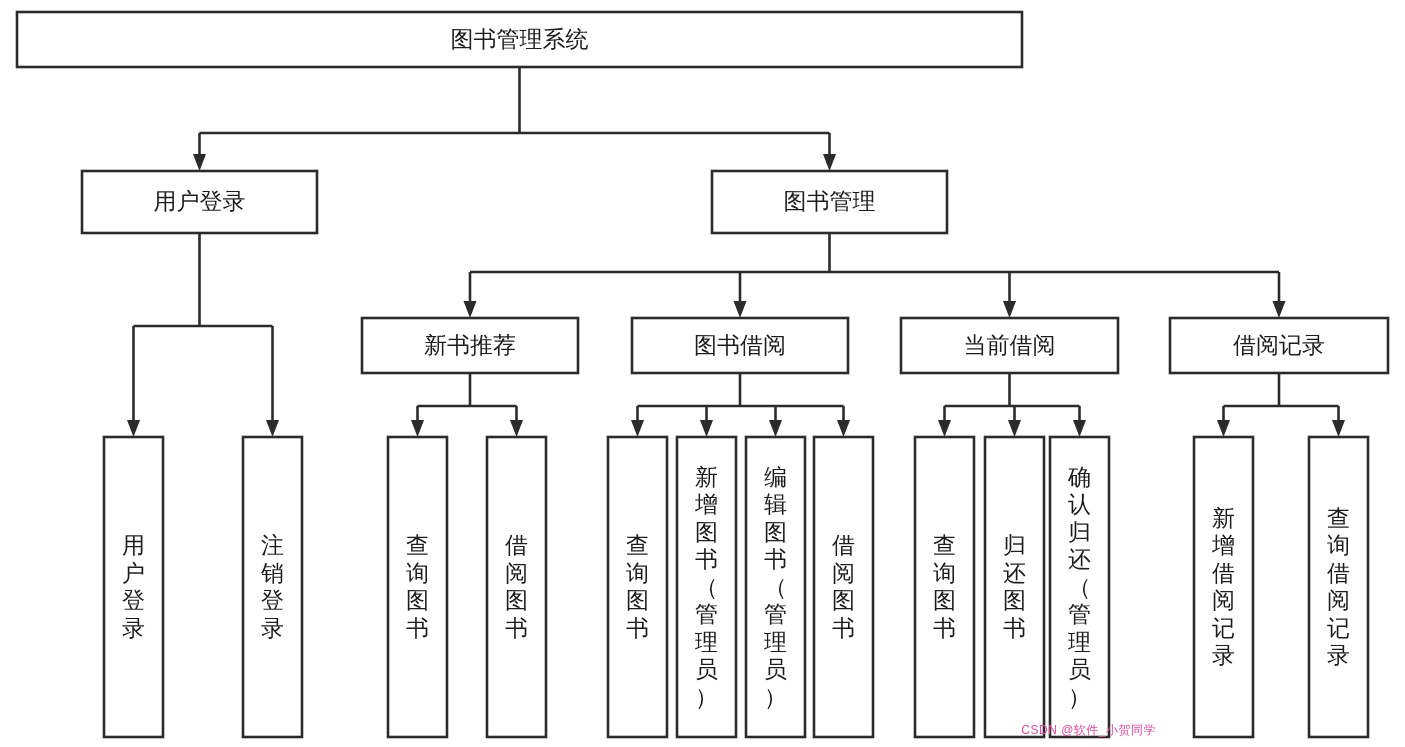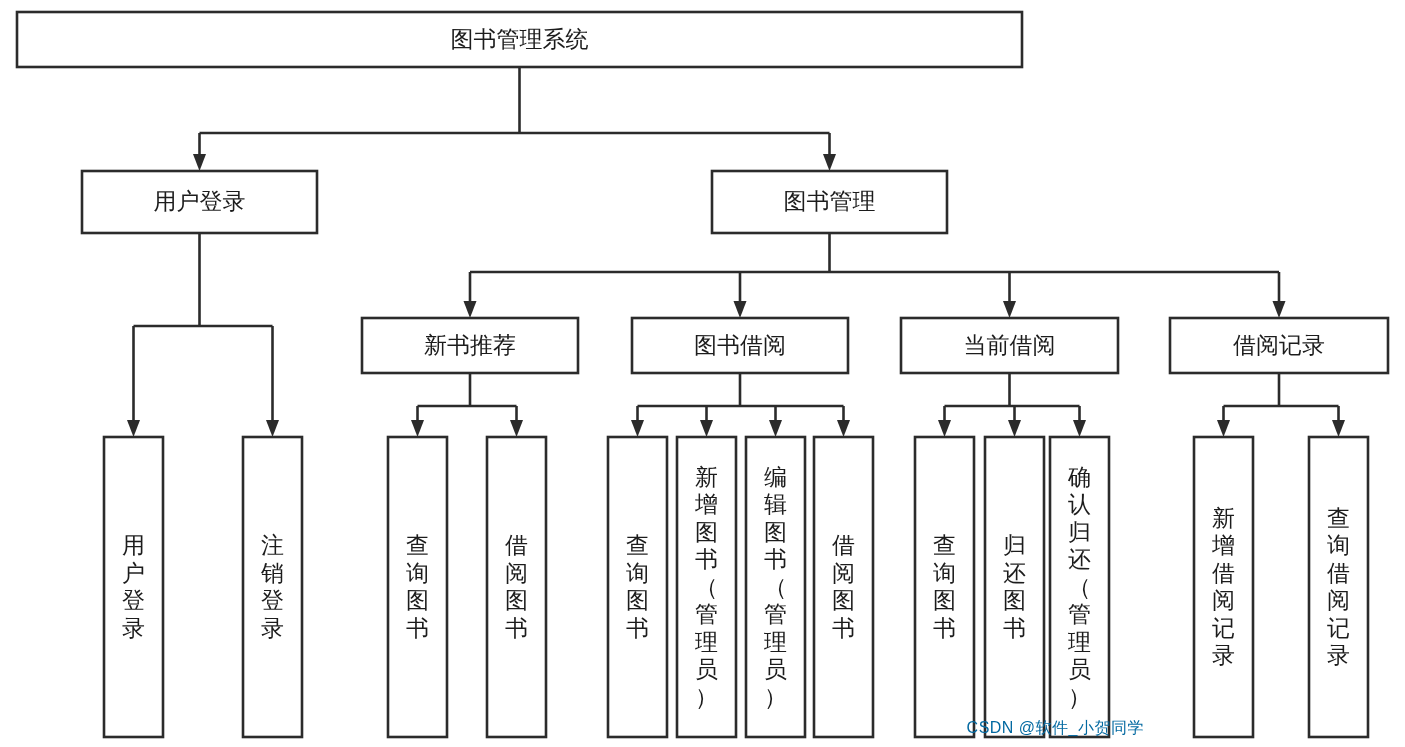--- a/index.html
+++ b/index.html
@@ -51,25 +51,25 @@
     dominant-baseline: middle;
   }
   .node-label-v {
     font-family: "Liberation Sans", "DejaVu Sans", sans-serif;
     font-size: 23px;
     fill: #1c1c1c;
     text-anchor: middle;
   }
   .watermark-text {
     position: absolute;
-    right: 12px;
+    right: 0;
     bottom: 8px;
     font-family: "Liberation Sans", "DejaVu Sans", sans-serif;
-    font-size: 16px;
-    color: #0369a1;
+    font-size: 12px;
+    color: #ec4899;
     letter-spacing: 0.5px;
     white-space: nowrap;
     user-select: none;
   }
 </style>
 </head>
 <body>
 
 <div id="diagram-root">
   <svg class="diagram-canvas" id="diagram-canvas" viewBox="0 0 1405 747" xmlns="http://www.w3.org/2000/svg">

